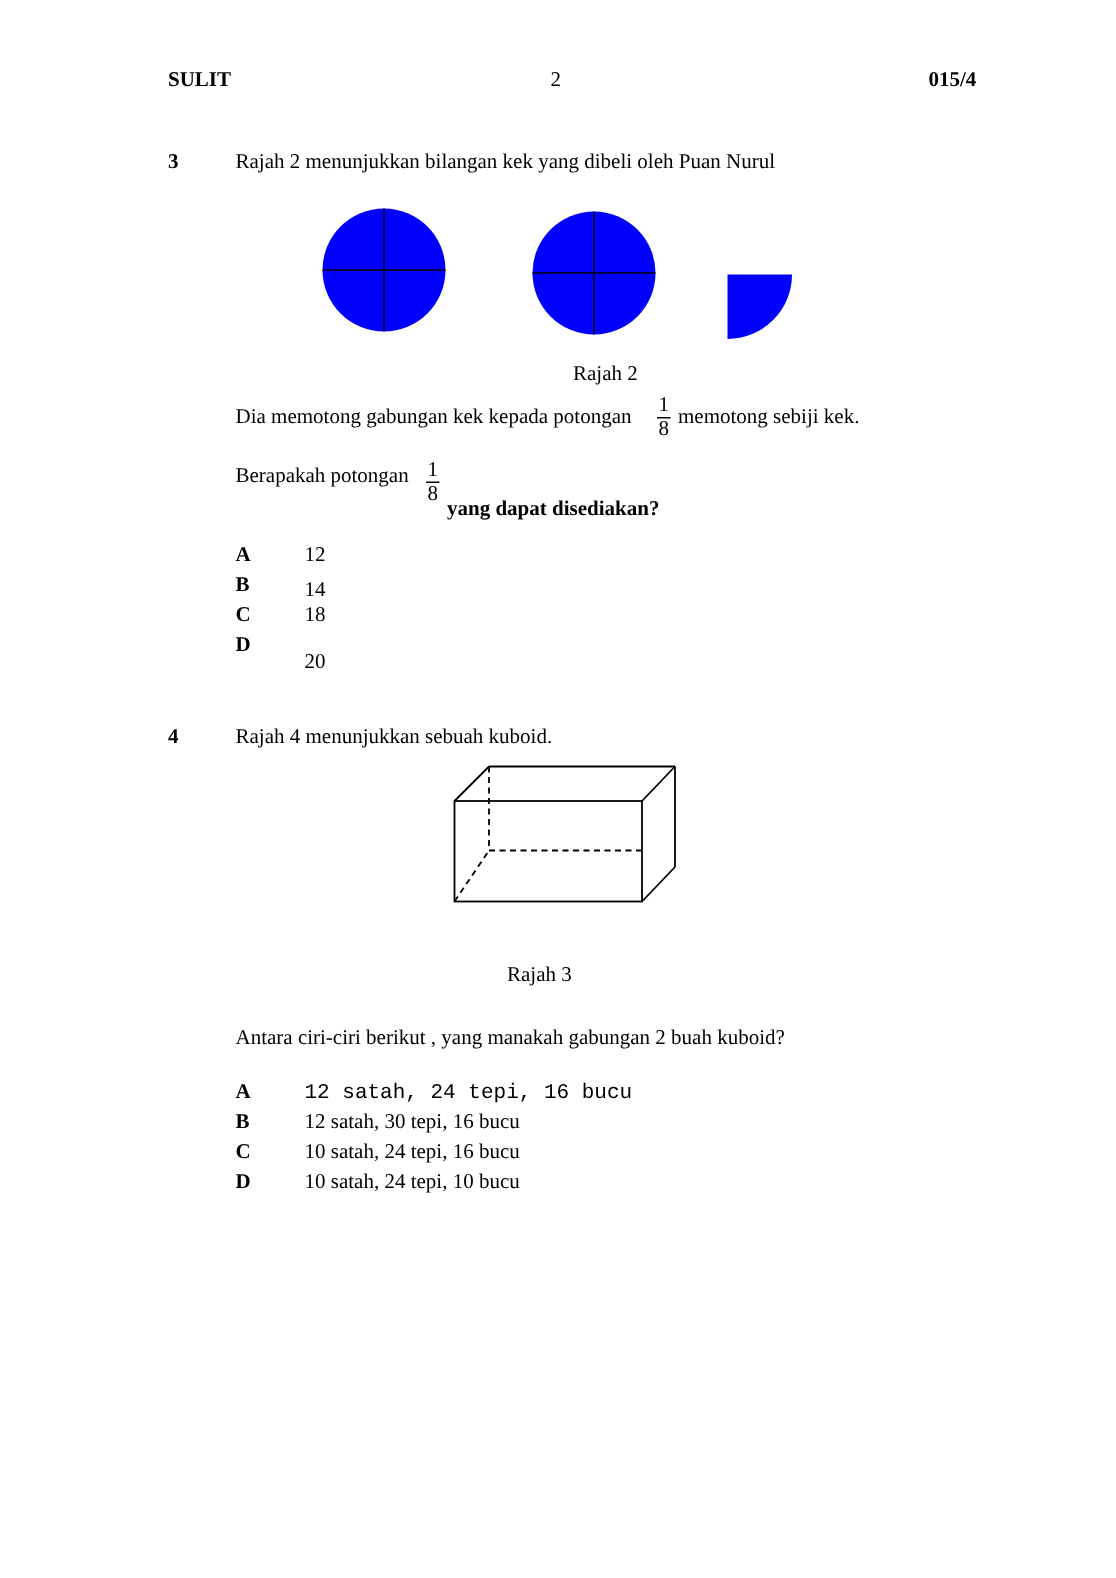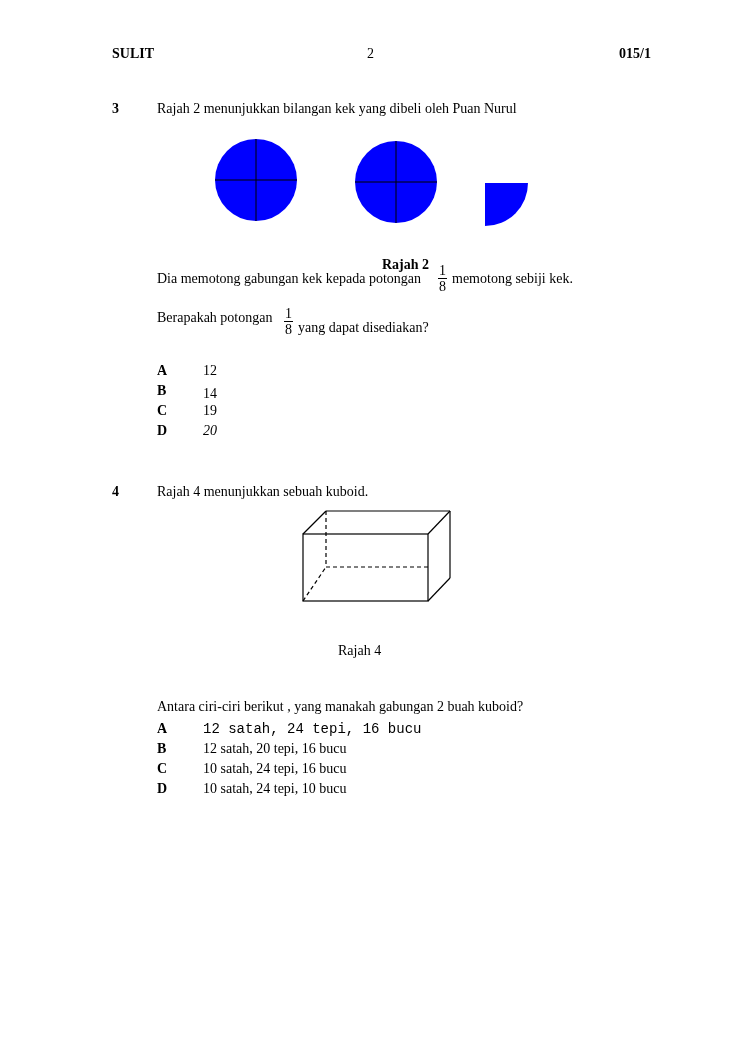--- a/index.html
+++ b/index.html
@@ -10,21 +10,21 @@
   .frac { position:absolute; display:inline-block; text-align:center; font-size:14px; line-height:15px; }
   .frac .num { display:block; border-bottom:1px solid #000; padding:0 1px; }
   .frac .den { display:block; }
   svg { position:absolute; left:0; top:0; }
 </style>
 </head>
 <body>
 
 <div class="abs bold" style="left:112px;top:46px;">SULIT</div>
 <div class="abs" style="left:367px;top:46px;">2</div>
-<div class="abs bold" style="left:619px;top:46px;">015/1</div>
+<div class="abs bold" style="left:619px;top:46px;">015/4</div>
 
 <div class="abs bold" style="left:112px;top:101px;">3</div>
 <div class="abs" style="left:157px;top:101px;text-align:center;">Rajah 2  menunjukkan bilangan kek yang dibeli oleh Puan Nurul</div>
 
 <svg width="744" height="1052" viewBox="0 0 744 1052">
   <g>
     <circle cx="256" cy="180" r="41" fill="#0000ff"></circle>
     <line x1="215" y1="180" x2="297" y2="180" stroke="#000" stroke-width="1"></line>
     <line x1="256" y1="139" x2="256" y2="221" stroke="#000" stroke-width="1"></line>
   </g>
@@ -41,58 +41,58 @@
     <line x1="326" y1="511" x2="450" y2="511"></line>
     <line x1="428" y1="534" x2="450" y2="511"></line>
     <line x1="450" y1="511" x2="450" y2="578"></line>
     <line x1="428" y1="601" x2="450" y2="578"></line>
     <line x1="326" y1="511" x2="326" y2="567" stroke-dasharray="4,3"></line>
     <line x1="326" y1="567" x2="428" y2="567" stroke-dasharray="4,3"></line>
     <line x1="303" y1="601" x2="326" y2="567" stroke-dasharray="4,3"></line>
   </g>
 </svg>
 
-<div class="abs" style="left:382px;top:257px;font-weight:bold;">Rajah 2</div>
+<div class="abs" style="left:382px;top:242px;">Rajah 2</div>
 
 <div class="abs" style="left:157px;top:271px;">
   <span>Dia memotong gabungan kek kepada potongan</span>
 </div>
 <span class="frac" style="left:438px;top:263px;">
   <span class="num">1</span>
   <span class="den">8</span>
 </span>
 <div class="abs" style="left:452px;top:271px;">memotong sebiji kek.</div>
 
 <div class="abs" style="left:157px;top:310px;">Berapakah potongan</div>
 <span class="frac" style="left:284px;top:306px;">
   <span class="num">1</span>
   <span class="den">8</span>
 </span>
-<div class="abs" style="left:298px;top:320px;">yang dapat disediakan?</div>
+<div class="abs" style="left:298px;top:332px;font-weight:bold;">yang dapat disediakan?</div>
 
 <div>
   <div class="abs bold" style="left:157px;top:363px;">A</div>
   <div class="abs" style="left:203px;top:363px;">12</div>
   <div class="abs bold" style="left:157px;top:383px;">B</div>
   <div class="abs" style="left:203px;top:386px;">14</div>
   <div class="abs bold" style="left:157px;top:403px;">C</div>
-  <div class="abs" style="left:203px;top:403px;">19</div>
+  <div class="abs" style="left:203px;top:403px;">18</div>
   <div class="abs bold" style="left:157px;top:423px;">D</div>
-  <div class="abs" style="left:203px;top:423px;font-style:italic;">20</div>
+  <div class="abs" style="left:203px;top:434px;">20</div>
 </div>
 
 <div class="abs bold" style="left:112px;top:484px;">4</div>
 <div class="abs" style="left:157px;top:484px;">Rajah 4 menunjukkan sebuah kuboid.</div>
 
-<div class="abs" style="left:338px;top:643px;">Rajah 4</div>
+<div class="abs" style="left:338px;top:643px;">Rajah 3</div>
 
-<div class="abs" style="left:157px;top:699px;">Antara ciri-ciri berikut , yang manakah gabungan 2 buah kuboid?</div>
+<div class="abs" style="left:157px;top:685px;">Antara ciri-ciri berikut , yang manakah gabungan 2 buah kuboid?</div>
 
 <div>
   <div class="abs bold" style="left:157px;top:721px;">A</div>
   <div class="abs" style="left:203px;top:721px;font-family:Liberation Mono, monospace;">12 satah, 24 tepi, 16 bucu</div>
   <div class="abs bold" style="left:157px;top:741px;">B</div>
-  <div class="abs" style="left:203px;top:741px;">12 satah, 20 tepi, 16 bucu</div>
+  <div class="abs" style="left:203px;top:741px;">12 satah, 30 tepi, 16 bucu</div>
   <div class="abs bold" style="left:157px;top:761px;">C</div>
   <div class="abs" style="left:203px;top:761px;">10 satah, 24 tepi, 16 bucu</div>
   <div class="abs bold" style="left:157px;top:781px;">D</div>
   <div class="abs" style="left:203px;top:781px;">10 satah, 24 tepi, 10 bucu</div>
 </div>
 
 </body></html>

